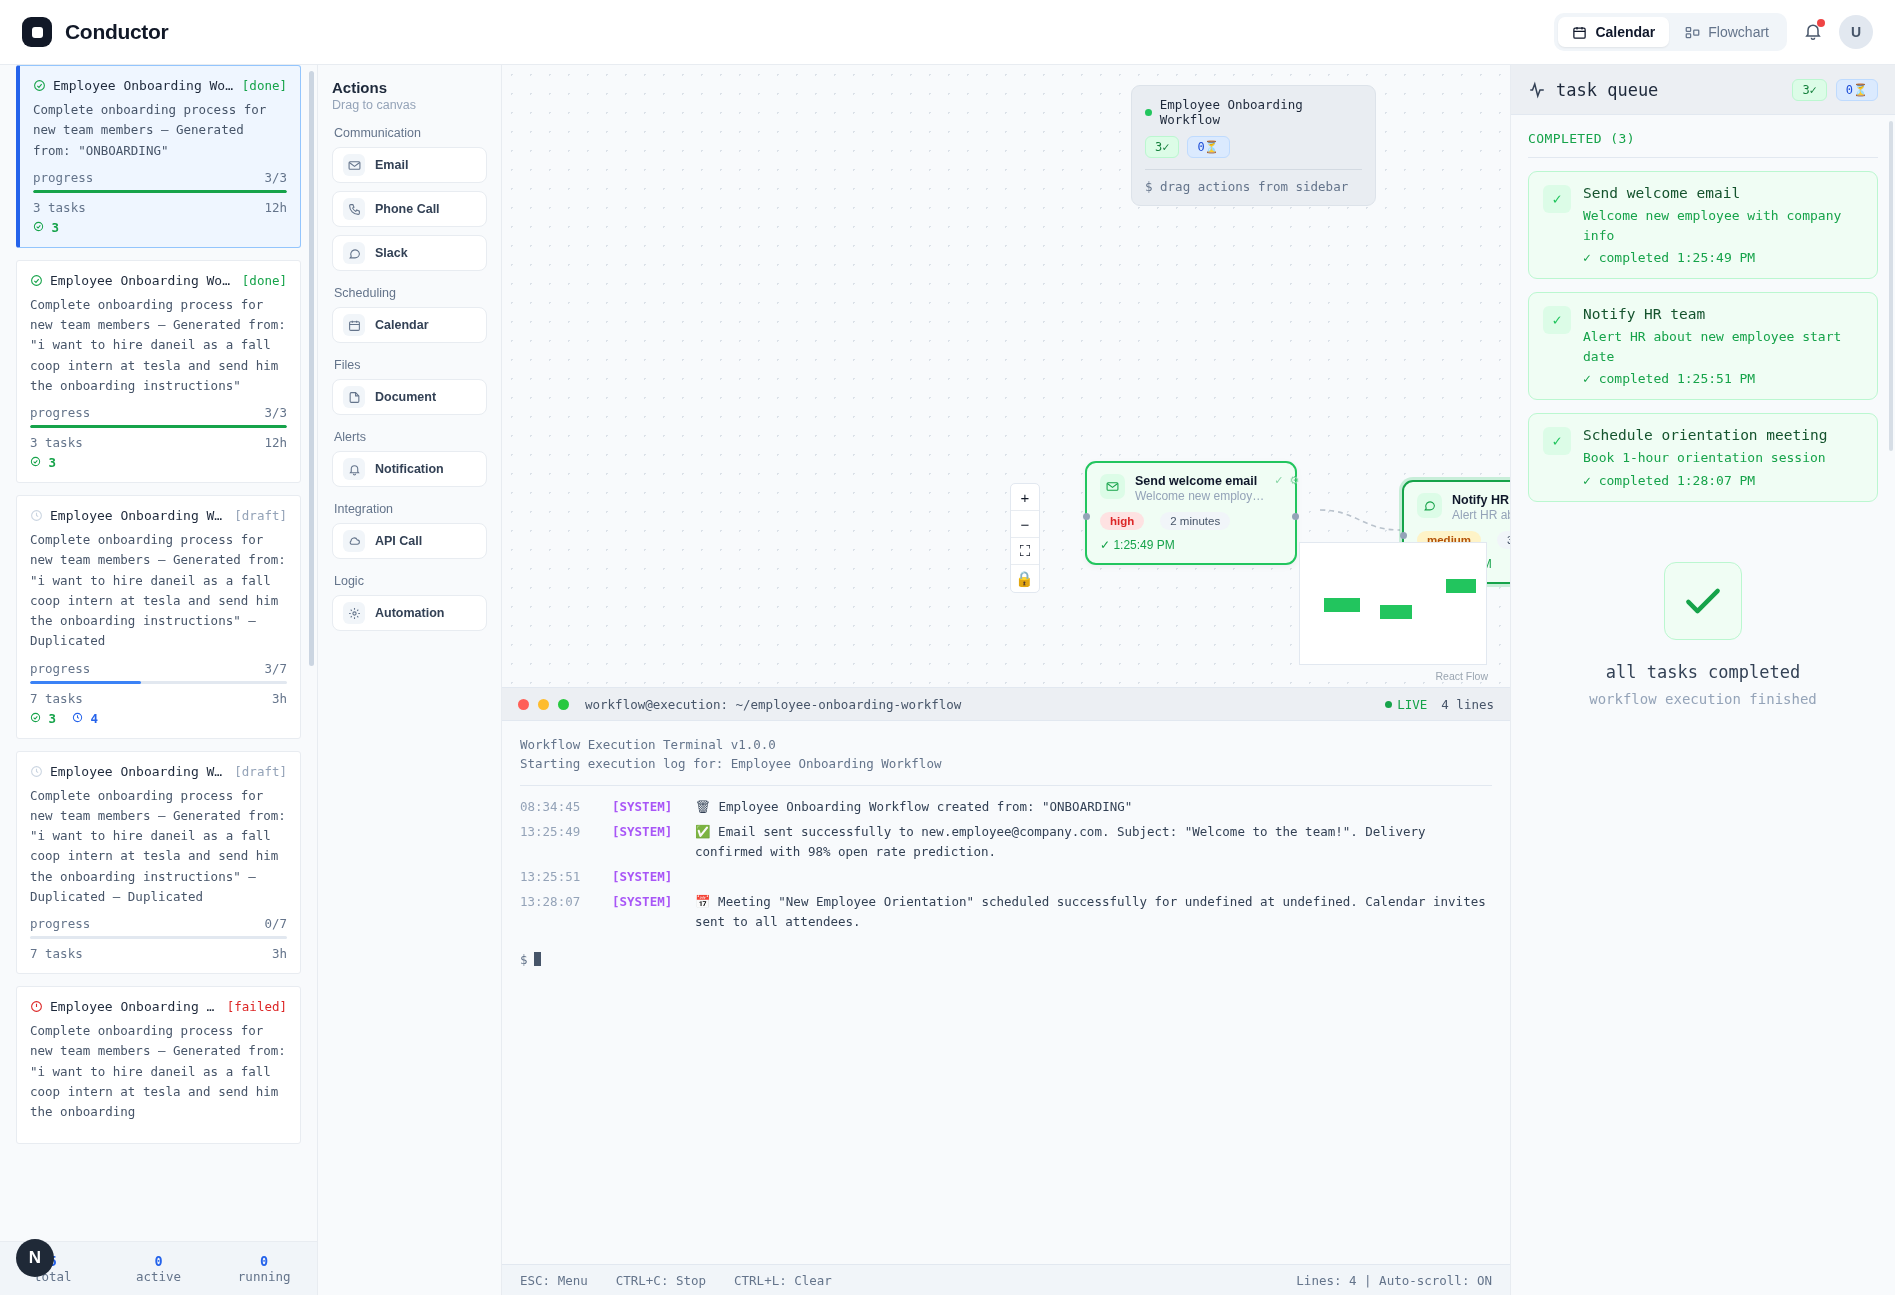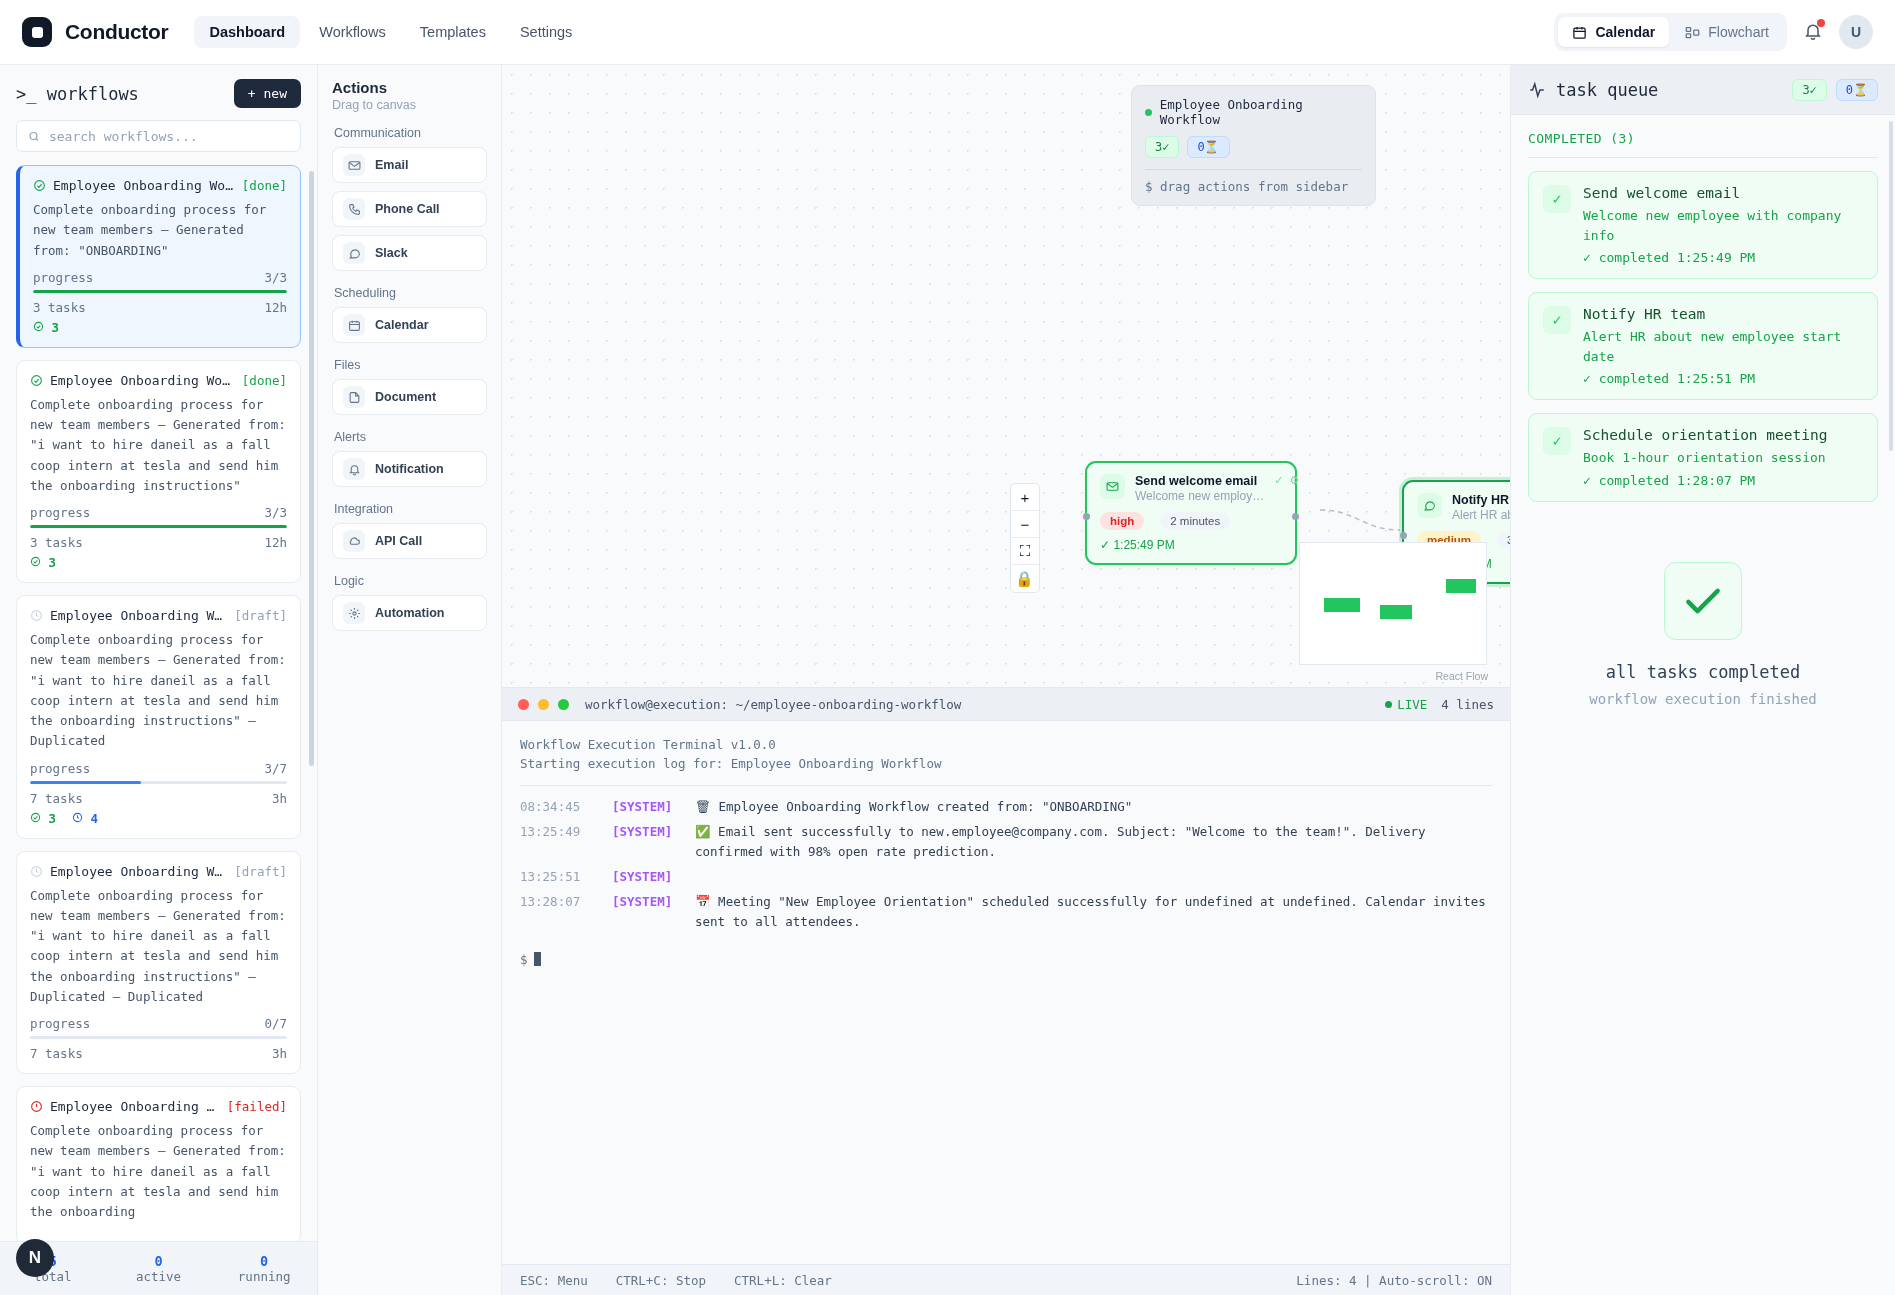--- a/index.html
+++ b/index.html
@@ -80,21 +80,21 @@
     margin:12px 0 13px 0; height:32px; background:#fff; border:1px solid #e2e8f0;
     border-radius:7px; display:flex; align-items:center; gap:9px; padding:0 11px;
   }
   .wfsearch input {
     border:none;outline:none;background:transparent;font-size:13px;color:#475569;width:100%;
     font-family:"DejaVu Sans Mono","Liberation Mono",monospace;
   }
   .wfsearch input::placeholder { color:#94a3b8; }
   .wflist { flex:1; overflow:hidden; padding:0 16px 0 16px; position:relative; }
   .wfcard {
-    background:#fff; border:1px solid #e8ecf1; border-radius:9px; padding:12px 13px;
+    background:#fff; border:1px solid #e8ecf1; border-radius:3px; padding:12px 13px;
     margin-bottom:12px; cursor:pointer;
   }
   .wfcard.sel { background:#eff6ff; border:1px solid #93c5fd; border-left:4px solid #2563eb; }
   .wfcard-top { display:flex; align-items:center; gap:7px; margin-bottom:7px; }
   .wfcard-name { font-size:13px; color:#1e293b; flex:1; white-space:nowrap; overflow:hidden; }
   .badge-done { color:#16a34a; font-size:12.5px; }
   .badge-draft { color:#94a3b8; font-size:12.5px; }
   .badge-failed { color:#dc2626; font-size:12.5px; }
   .wfdesc { font-size:12.5px; line-height:1.62; color:#475569; margin-bottom:9px; }
   .progrow { display:flex; justify-content:space-between; font-size:12.5px; color:#64748b; }
@@ -271,26 +271,20 @@
 
 <div id="app">
 
   <div class="topbar">
     <div class="brand">
       <span class="logo">
           <i></i>
         </span>
       <span class="brand-name">Conductor</span>
     </div>
-    <div class="navlinks">
-      <div class="navlink active">Dashboard</div>
-      <div class="navlink">Workflows</div>
-      <div class="navlink">Templates</div>
-      <div class="navlink">Settings</div>
-    </div>
     <div class="topright">
       <div class="viewtoggle">
         <div class="vt-btn active">
           <svg width="15" height="15" viewBox="0 0 24 24" fill="none" stroke="#0f172a" stroke-width="2">
               <rect x="3" y="5" width="18" height="16" rx="2"></rect>
               <path d="M3 10h18M8 3v4M16 3v4"></path>
             </svg>
           <span>Calendar</span>
         </div>
         <div class="vt-btn">
@@ -309,36 +303,20 @@
           </svg>
         <span class="dot"></span>
       </div>
       <div class="avatar">U</div>
     </div>
   </div>
 
   <div class="body">
 
     <div class="wfpanel">
-      <div class="wfhead">
-        <div class="wfhead-row">
-          <div class="wftitle mono">
-            <span>&gt;_</span>
-            <span>workflows</span>
-          </div>
-          <div class="newbtn mono">+ new</div>
-        </div>
-        <div class="wfsearch">
-          <svg width="13" height="13" viewBox="0 0 24 24" fill="none" stroke="#94a3b8" stroke-width="2.4">
-              <circle cx="11" cy="11" r="7"></circle>
-              <path d="M20 20l-4-4"></path>
-            </svg>
-          <input type="text" placeholder="search workflows..." style="">
-        </div>
-      </div>
 
       <div class="wflist mono">
         <div class="sb-scroll"></div>
 
         <div class="wfcard sel">
           <div class="wfcard-top">
             <svg width="13" height="13" viewBox="0 0 24 24" fill="none" stroke="#16a34a" stroke-width="2">
                 <circle cx="12" cy="12" r="9"></circle>
                 <path d="M8 12.5l3 3 5-6"></path>
               </svg>

